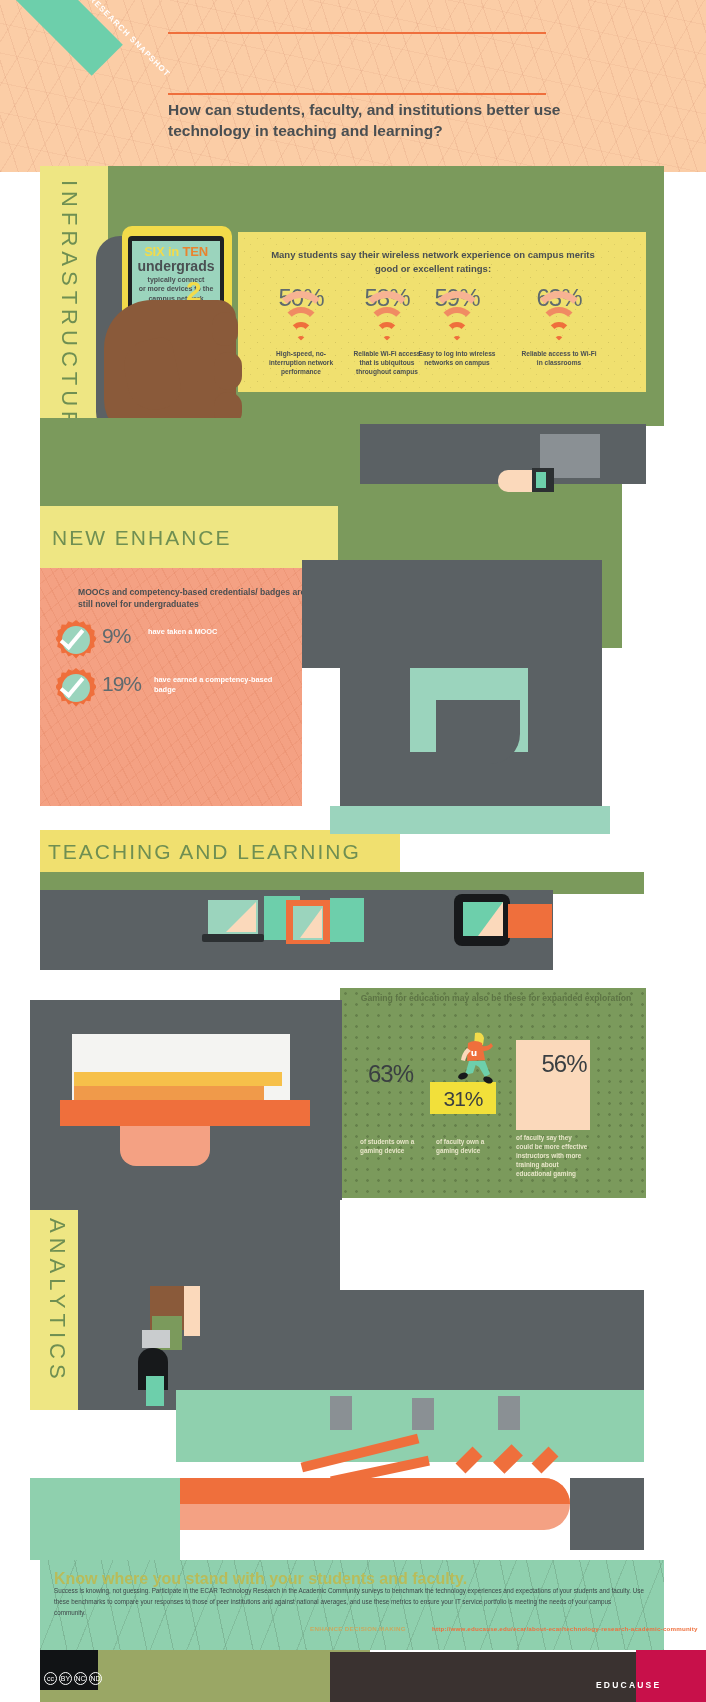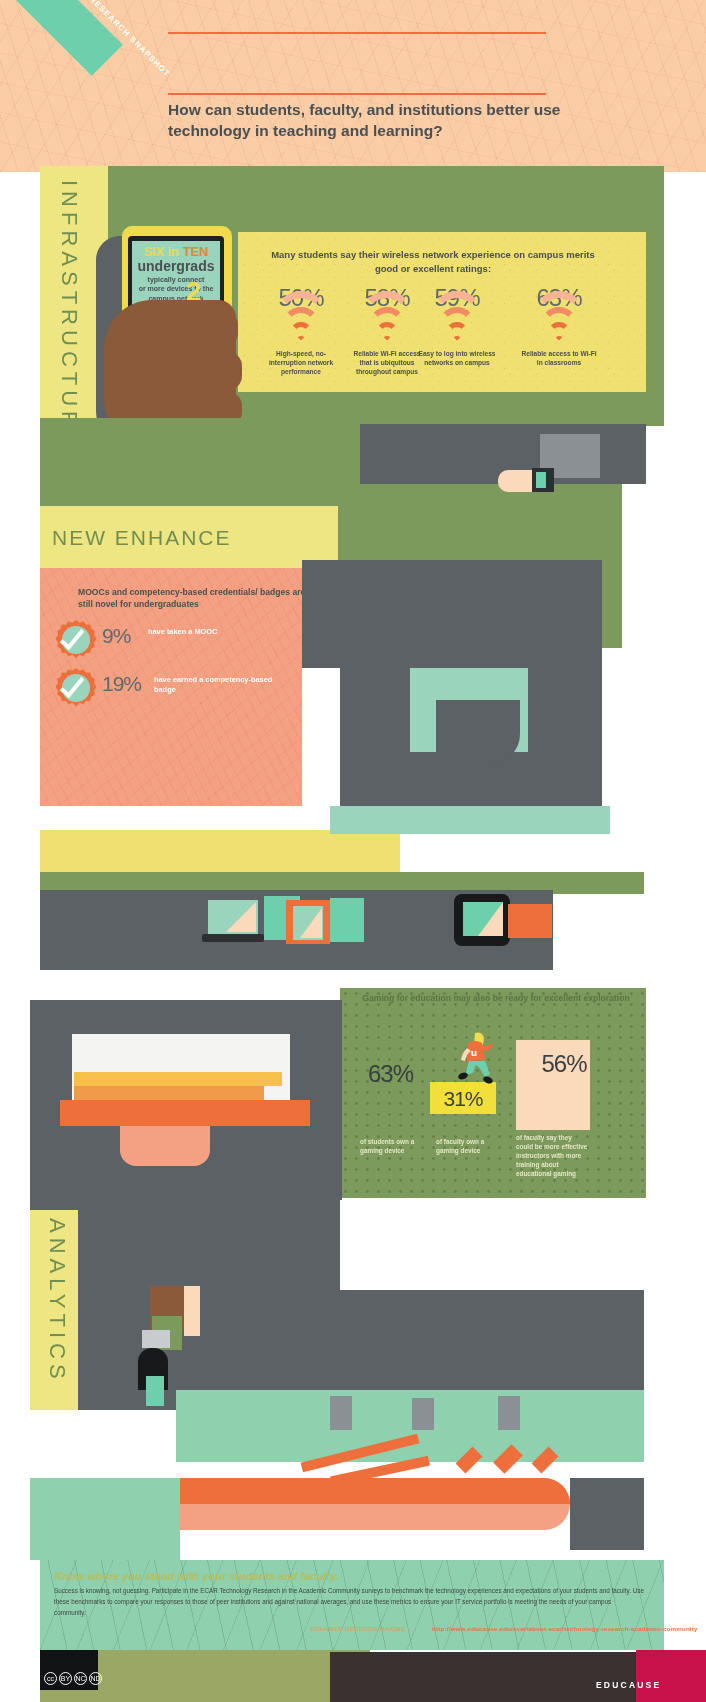--- a/index.html
+++ b/index.html
@@ -191,21 +191,21 @@
   .footer{
     position:absolute; left:40px; top:1560px; width:624px; height:90px;
     background:#8fd0ae; overflow:hidden;
   }
   .foot-texture{
     position:absolute; inset:0;
     background-image:
       repeating-linear-gradient(78deg, rgba(110,160,130,.5) 0 1px, transparent 1px 26px),
       repeating-linear-gradient(-68deg, rgba(110,160,130,.4) 0 1px, transparent 1px 34px);
   }
-  .foot-head{ position:absolute; left:54px; top:1570px; font-size:11px; font-style:italic; font-weight:bold; color:#b8bc5a; }
+  .foot-head{ position:absolute; left:54px; top:1570px; font-size:16px; font-weight:bold; color:#b8bc5a; }
   .foot-body{ position:absolute; left:54px; top:1585px; width:590px; font-size:6.3px; color:#3d4548; line-height:1.75; }
   .foot-cta{ position:absolute; left:310px; top:1625px; font-size:6.2px; font-weight:bold; color:#c9a95f; letter-spacing:.3px; }
   .foot-url{ position:absolute; left:432px; top:1625px; font-size:6.2px; font-weight:bold; color:#ef6f3c; letter-spacing:.2px; }
 
   .bottombar{ position:absolute; left:0; top:1650px; width:706px; height:52px; background:#ffffff; }
   .bb-olive{ position:absolute; left:40px; top:1650px; width:330px; height:52px; background:#9aa765; }
   .bb-black{ position:absolute; left:40px; top:1650px; width:58px; height:40px; background:#111315; }
   .bb-dark{ position:absolute; left:330px; top:1652px; width:306px; height:50px; background:#3a3230; }
   .bb-red{ position:absolute; left:636px; top:1650px; width:70px; height:52px; background:#c8104a; }
   .cc{ position:absolute; left:44px; top:1672px; display:flex; gap:2px; }
@@ -349,20 +349,21 @@
         <div class="check"></div>
     </div>
     <div class="mnum">19%</div>
     <div class="mtxt" style="left:98px;width:120px;">have earned a competency-based badge</div>
   </div>
 
 
   <div class="blob" style="left:302px;top:560px;width:300px;height:108px;background:#5b6164;"></div>
   <div class="tl-band"></div>
   <div class="blob" style="left:330px;top:806px;width:280px;height:28px;background:#9bd4bd;"></div>
+  <div class="tl-title">TEACHING AND LEARNING</div>
   <div class="tl-green"></div>
   <div class="tl-dark"></div>
 
   <div class="blob" style="left:208px;top:900px;width:50px;height:34px;background:#9bd4bd;"></div>
   <div class="blob" style="left:226px;top:902px;width:30px;height:30px;background:#fbd9bb;clip-path:polygon(100% 0,100% 100%,0 100%);"></div>
   <div class="blob" style="left:202px;top:934px;width:62px;height:8px;background:#2c3032;border-radius:2px;"></div>
   <div class="blob" style="left:264px;top:896px;width:36px;height:44px;background:#6dcfab;"></div>
   <div class="blob" style="left:286px;top:900px;width:44px;height:44px;background:#ef6f3c;"></div>
   <div class="blob" style="left:293px;top:906px;width:30px;height:34px;background:#9bd4bd;"></div>
   <div class="blob" style="left:300px;top:908px;width:22px;height:30px;background:#fbd9bb;clip-path:polygon(100% 0,100% 100%,0 100%);"></div>
@@ -376,21 +377,21 @@
     <div class="game-texture"></div>
   </div>
   <div class="blob" style="left:30px;top:1000px;width:312px;height:200px;background:#5b6164;"></div>
   <div class="blob" style="left:72px;top:1034px;width:218px;height:72px;background:#f4f4f2;"></div>
   <div class="blob" style="left:74px;top:1072px;width:208px;height:14px;background:#f6c04a;"></div>
   <div class="blob" style="left:74px;top:1086px;width:190px;height:14px;background:#f09a4a;"></div>
   <div class="blob" style="left:60px;top:1100px;width:250px;height:26px;background:#ef6f3c;"></div>
   <div class="blob" style="left:120px;top:1126px;width:90px;height:40px;background:#f4a183;border-radius:0 0 16px 16px;"></div>
   <div class="blob" style="left:30px;top:1194px;width:310px;height:96px;background:#5b6164;"></div>
 
-  <div class="game-head">Gaming for education may also be ready for excellent exploration</div>
+  <div class="game-head">Gaming for education may also be these for expanded exploration</div>
 
   <div class="g47">63%</div>
   <div class="glabel" style="left:360px;top:1138px;width:66px;">of students own a gaming device</div>
 
   <div class="g31box">
     <div class="g31">31%</div>
   </div>
   <div class="glabel" style="left:436px;top:1138px;width:70px;">of faculty own a gaming device</div>
 
   <div class="g56box">

